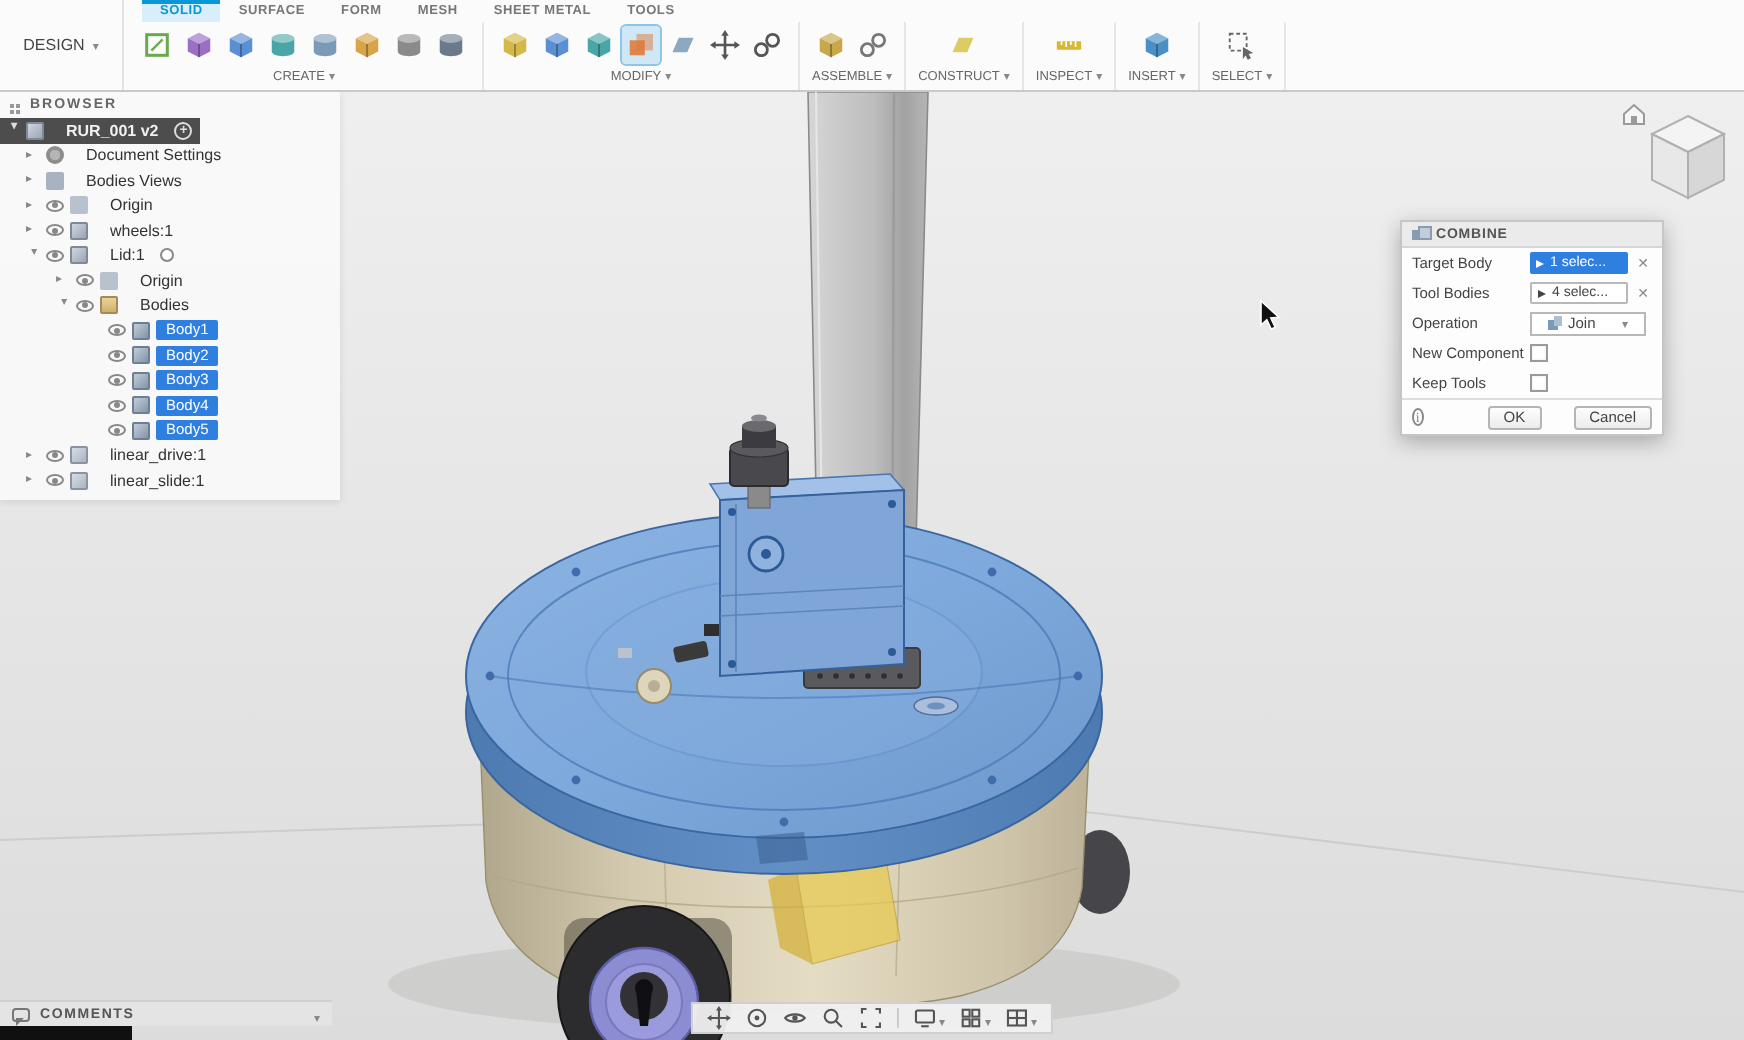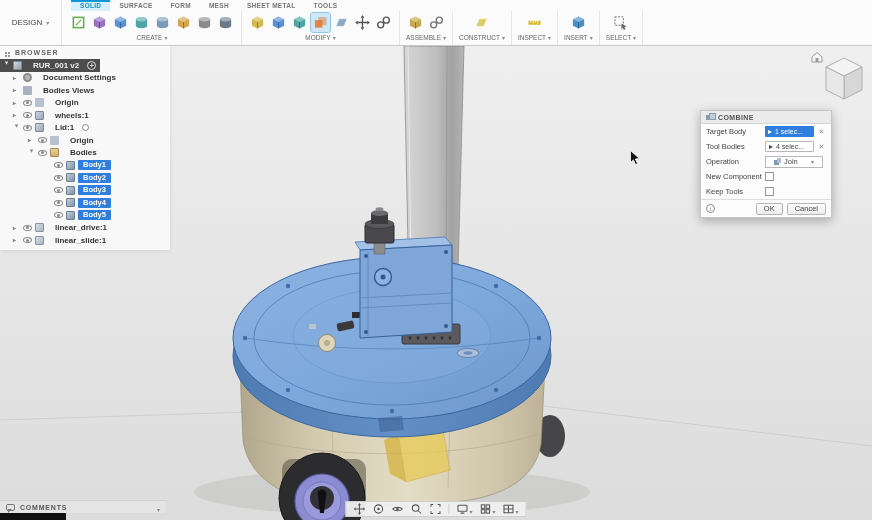--- a/index.html
+++ b/index.html
@@ -29,21 +29,21 @@
   .ic { width:19px; height:19px; padding:2px; border-radius:2px; cursor:pointer; }
   .ic.active { background:#cfe8f8; outline:1px solid #8fc6e8; }
   .ic svg { width:100%; height:100%; }
 
   
   #browser { position:absolute; top:46px; left:0; width:170px; z-index:20;
     background:rgba(250,250,250,.86); box-shadow:0 1px 4px rgba(0,0,0,.10); padding-bottom:3px; }
   .bhdr { height:13px; display:flex; align-items:center; gap:5px; padding:0 5px;
     font-size:7px; font-weight:bold; letter-spacing:1px; color:#666; }
   .grip { width:2px; height:2px; background:#999; box-shadow:3px 0 #999,0 3px #999,3px 3px #999; margin-right:3px; }
-  .brow { height:12.5px; display:flex; align-items:center; gap:3px; font-size:8px; color:#333; padding-right:4px; cursor:pointer;font-weight:bold; }
+  .brow { height:12.5px; display:flex; align-items:center; gap:3px; font-size:8px; color:#333; padding-right:4px; cursor:pointer; }
   .brow.root { background:#4d4d4d; color:#f0f0f0; font-weight:bold; width:max-content; padding-left:3px; }
   .lvl1 { padding-left:13px; } .lvl2 { padding-left:28px; } .lvl3 { padding-left:44px; }
   .arr { width:7px; font-size:6px; color:#888; line-height:1; display:inline-block; flex:none; }
   .arr::before { content:"▸"; }
   .arr.e { transform:rotate(90deg); }
   .arr.none::before { content:""; }
   .root .arr { color:#ddd; }
   .eye { width:9px; height:6px; border:1px solid #888; border-radius:50%; position:relative; flex:none; }
   .eye::after { content:""; position:absolute; width:3px; height:3px; border-radius:50%; background:#888; left:2px; top:.5px; }
   .nicon { width:9px; height:9px; flex:none; border-radius:1px; }
@@ -78,21 +78,21 @@
   .cur { width:0; height:0; border-left:4px solid currentColor; border-top:2.5px solid transparent; border-bottom:2.5px solid transparent; flex:none; }
   .xbtn { width:9px; color:#888; font-size:7px; text-align:center; cursor:pointer; flex:none; }
   .xbtn::before { content:"✕"; }
   .dropdown { display:flex; align-items:center; gap:3px; height:12px; padding:0 8px;
     border:1px solid #b8b8b8; background:#fff; flex:1; max-width:58px; cursor:pointer; }
   .dd-icon { width:7px; height:7px; position:relative; flex:none; }
   .dd-icon::before { content:""; position:absolute; left:0; top:2px; width:4.5px; height:4.5px; background:#7a9ab8; }
   .dd-icon::after  { content:""; position:absolute; left:2.5px; top:0; width:4.5px; height:4.5px; background:#aebfd2; }
   .dropdown .chev { margin-left:auto; }
   .checkbox { width:9px; height:9px; border:1px solid #9a9a9a; background:#fefefe; box-shadow:inset 0 0 1px #ddd; cursor:pointer; }
-  .dfoot { display:flex; align-items:center; gap:4px; border-top:1px solid #ddd; height:18px; padding:0 5px; }
+  .dfoot { display:flex; align-items:center; gap:16px; border-top:1px solid #ddd; height:18px; padding:0 5px; }
   .info { width:9px; height:9px; border:1px solid #888; border-radius:50%; font-size:7px; line-height:8px;
     text-align:center; color:#888; font-family:"Liberation Serif",serif; cursor:pointer; }
   .info::before { content:"i"; }
   .dspace { flex:1; }
   .dbtn { height:12px; padding:0 7px; font-size:7.5px; border:1px solid #b5b5b5;
     background:linear-gradient(#fdfdfd,#ececec); border-radius:2px; cursor:pointer; display:flex; align-items:center; color:#444; }
 
   
   #viewcube { position:absolute; right:4px; top:48px; width:58px; height:62px; z-index:21; cursor:pointer; }
 

